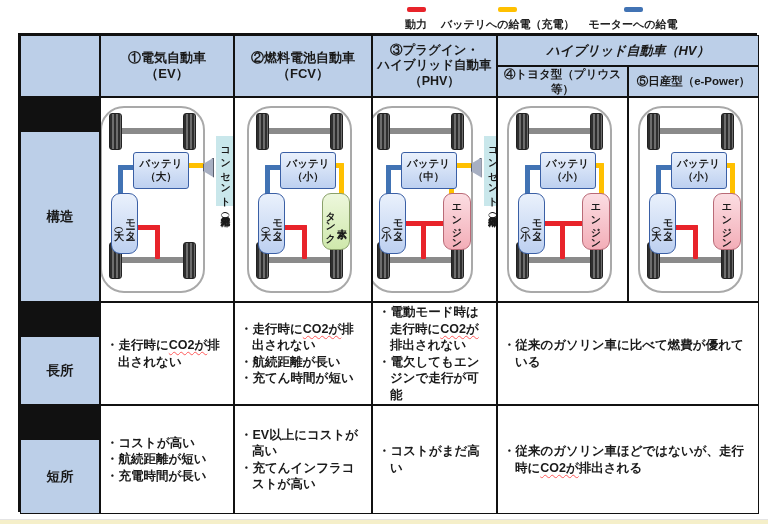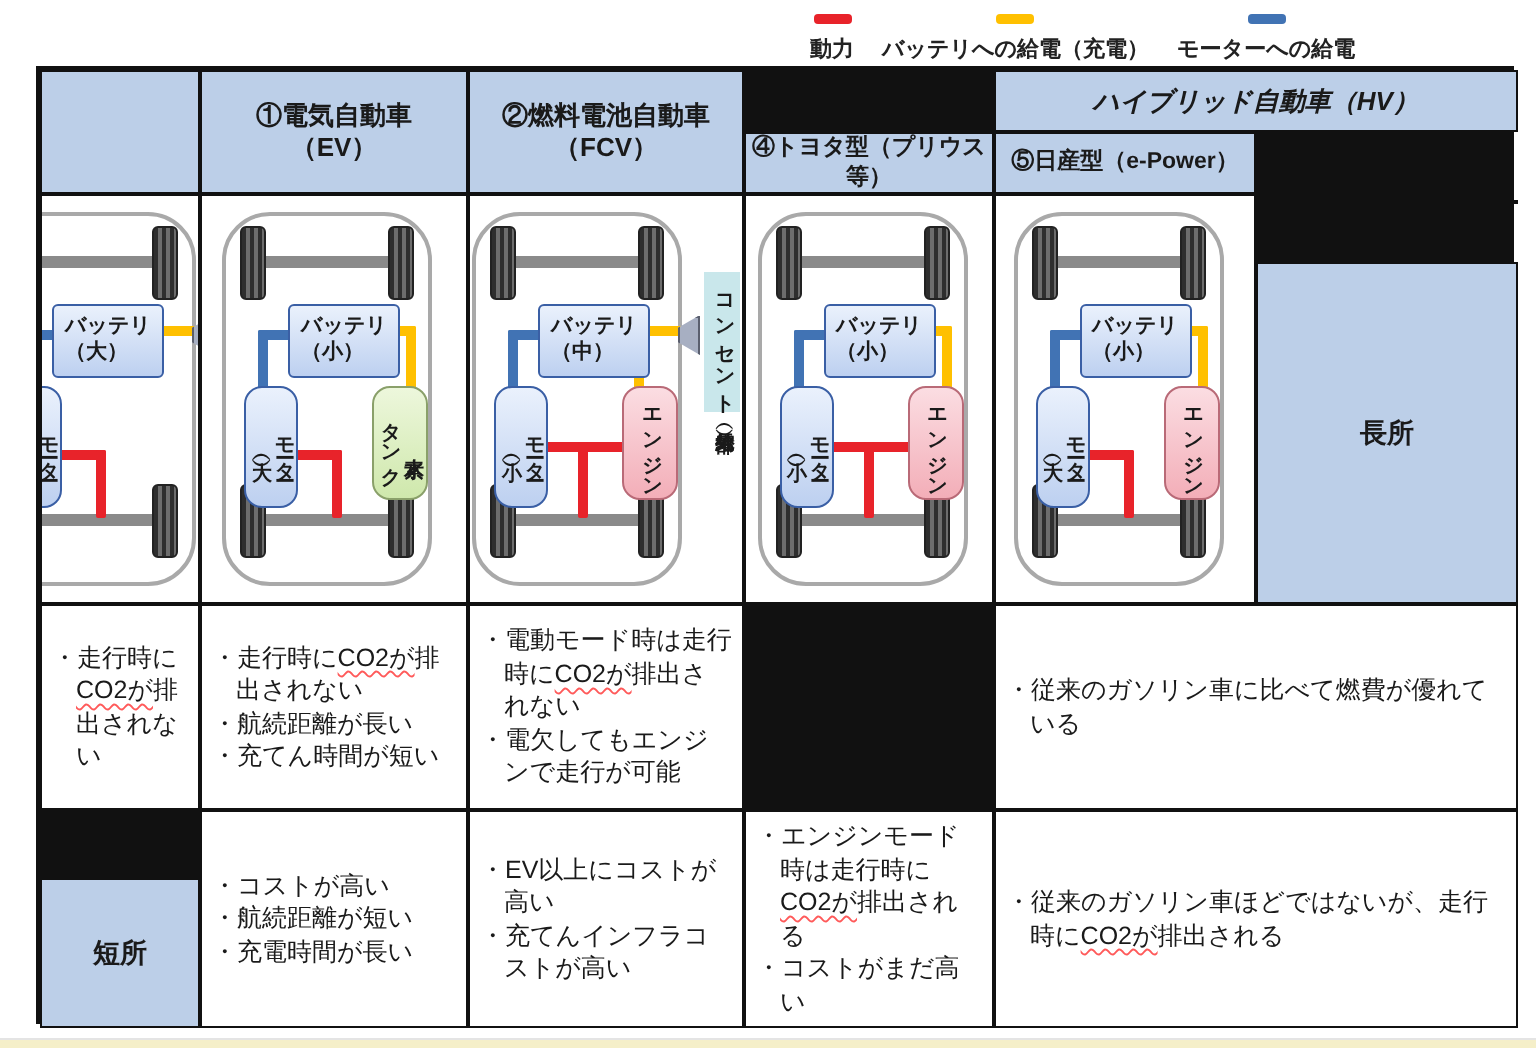--- a/index.html
+++ b/index.html
@@ -28,41 +28,41 @@
   .hdr-sub { font-size:11.5px; }
   .rowhdr { background:#BCCFE8; display:flex; align-items:center; justify-content:center;
             font-weight:bold; font-size:13.5px;margin-top:34px; }
   .corner { grid-row:1 / span 2; }
   .span2r { grid-row:1 / span 2; }
   .hv-group { grid-column:5 / span 2;font-style:italic; }
   .merge2 { grid-column:5 / span 2; }
 
   .bullets-cell { display:flex; align-items:center; padding:4px 5px; }
   .bullets { list-style:none; font-size:12.5px; line-height:1.32; }
-  .bullets li { padding-left:12px; text-indent:-12px; }
+  .bullets li { padding-left:12px; text-indent:-12px;font-weight:bold; }
   .sq { text-decoration:underline; text-decoration-style:wavy; text-decoration-color:#ff5a5a; text-decoration-thickness:1px; text-underline-offset:2px; }
 
   
   .diagram-cell { display:flex; align-items:center; justify-content:center; }
   .diagram { display:flex; align-items:flex-start; }
   .car-group { position:relative; width:114px; height:198px; flex:0 0 auto; }
   .car-body { position:absolute; left:1px; top:5px; width:105px; height:187px;
               border:2.5px solid #A9A9A9; border-radius:24px; background:#fff; }
   .wheel { position:absolute; width:13px; height:37px; border-radius:3px;
            background:repeating-linear-gradient(90deg,#2e2e2e 0 2px,#6d6d6d 2px 4px);
            border:1px solid #222; }
   .wheel.fl { left:10px; top:12px; } .wheel.fr { left:84px; top:12px; }
   .wheel.rl { left:10px; top:141px; } .wheel.rr { left:84px; top:141px; }
   .axle { position:absolute; left:17px; width:73px; height:6px; background:#8a8a8a; border-radius:2px; }
   .axle.front { top:27px; } .axle.rear { top:156px; }
 
   .battery { position:absolute; left:34px; top:51px; width:56px; height:37px;
              background:linear-gradient(180deg,#EAF1FC 0%,#BDD0F0 100%);
              border:1.5px solid #3A5FA5; border-radius:3px;
-             display:flex; align-items:center; justify-content:center; 
+             display:flex; align-items:center; justify-content:center; text-align:center;
              font-size:10.5px; font-weight:bold; line-height:1.25; white-space:pre-line; }
   .vbox { position:absolute; display:flex; align-items:center; justify-content:center;
           writing-mode:vertical-rl; white-space:pre-line; text-align:center;
           font-size:10px; font-weight:bold; line-height:1.15; border-radius:9px; }
   .motor { left:12px; top:92px; width:27px; height:61px;
            background:linear-gradient(180deg,#EAF1FC 0%,#BDD0F0 100%);
            border:1.5px solid #3A5FA5; }
   .rcomp { left:76px; top:92px; width:28px; height:57px; }
   .rcomp.engine { background:linear-gradient(180deg,#FBDDE2 0%,#F3AEB8 100%); border:1.5px solid #B96A77; }
   .rcomp.tank   { background:linear-gradient(180deg,#EDF7DC 0%,#CFE8AC 100%); border:1.5px solid #8AA06A; }
@@ -113,20 +113,23 @@
     </div>
   </div>
 
   <div class="veh-table">
 
     <div class="cell hdr corner"></div>
     <div class="cell hdr span2r">①電気自動車
 （EV）</div>
     <div class="cell hdr span2r">②燃料電池自動車
 （FCV）</div>
+    <div class="cell hdr span2r" style="font-size:12.5px;">③プラグイン・
+ハイブリッド自動車
+（PHV）</div>
     <div class="cell hdr hv-group">ハイブリッド自動車（HV）</div>
     <div class="cell hdr hdr-sub">④トヨタ型（プリウス等）</div>
     <div class="cell hdr hdr-sub">⑤日産型（e-Power）</div>
 
     <div class="cell rowhdr">構造</div>
     <div class="cell diagram-cell">
         <div class="diagram">
           <div class="car-group">
             <div class="car-body"></div>
             <div class="axle front"></div>
@@ -289,21 +292,20 @@
         </ul>
       </div>
     <div class="cell bullets-cell">
         <ul class="bullets">
           <li>・EV以上にコストが高い</li>
           <li>・充てんインフラコストが高い</li>
         </ul>
       </div>
     <div class="cell bullets-cell">
         <ul class="bullets">
-          <li>・エンジンモード時は走行時に<span class="sq">CO2が</span>排出される</li>
           <li>・コストがまだ高い</li>
         </ul>
       </div>
     <div class="cell bullets-cell merge2">
         <ul class="bullets">
           <li>・従来のガソリン車ほどではないが、走行時に<span class="sq">CO2が</span>排出される</li>
         </ul>
       </div>
 
   </div>

